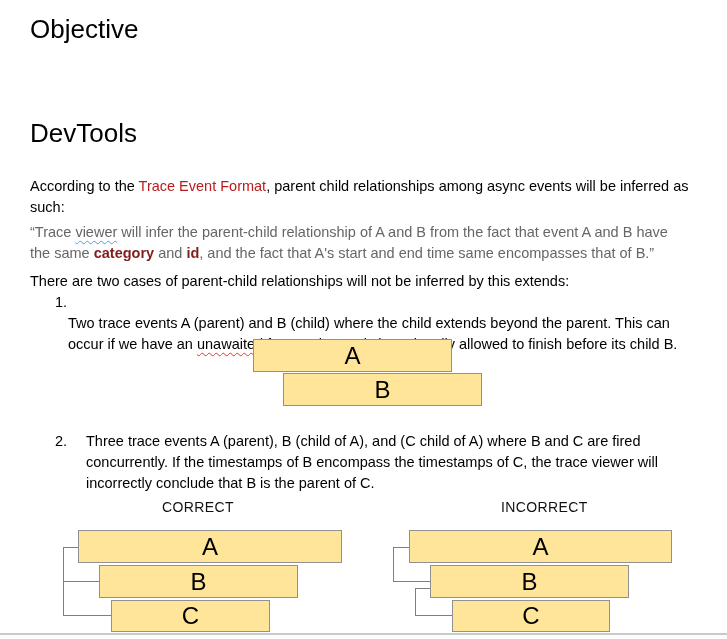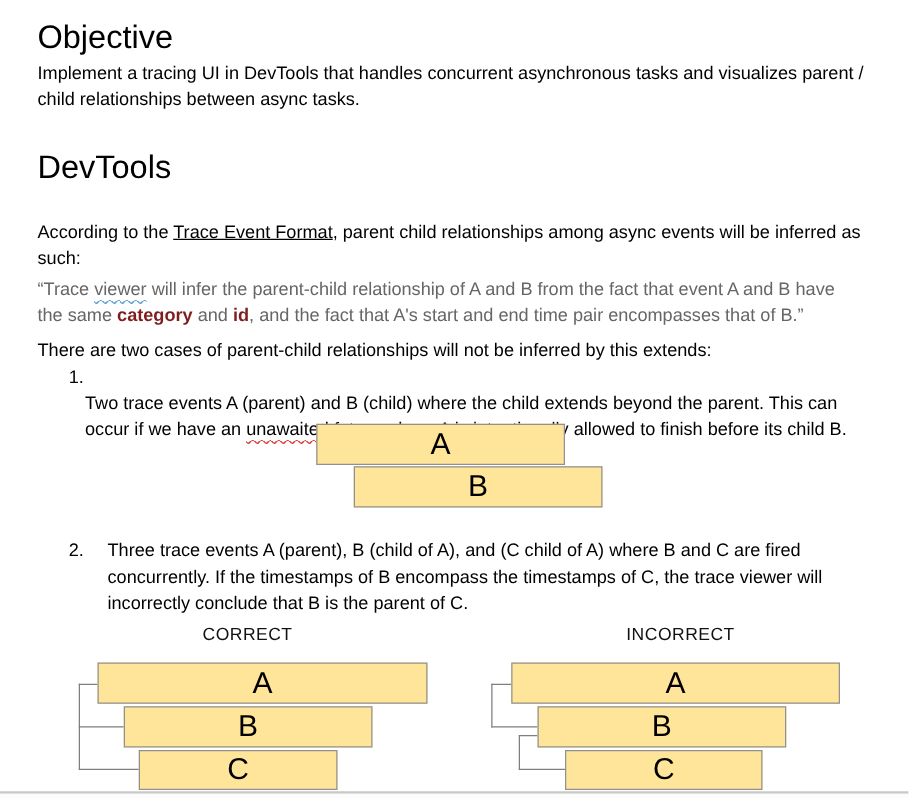--- a/index.html
+++ b/index.html
@@ -23,22 +23,21 @@
   }
   .body-text {
     font-size: 14.5px;
     line-height: 21px;
     white-space: pre-line;
     color: #000;
   }
   .quote-text { color: #666666; }
   .quote-text b { font-weight: 700; color: #7f1d1d; }
   .link {
-    color: #000000;
-    text-decoration: underline;
+    color: #b91c1c;
     cursor: pointer;
   }
   .misspelled-red {
     text-decoration: underline wavy #e03b2f;
     text-decoration-thickness: 1px;
     text-underline-offset: 3px;
   }
   .misspelled-blue {
     text-decoration: underline wavy #5b9bd5;
     text-decoration-thickness: 1px;
@@ -67,33 +66,31 @@
   .bottom-divider { position: absolute; left: 0; width: 727px; top: 633px; height: 2px; background: #c9c9c9; }
   .bottom-strip { position: absolute; left: 0; width: 727px; top: 635px; height: 4px; background: #fcfcfc; }
 </style>
 </head>
 <body>
 
 <div class="page">
 
   <div class="abs h1" style="left:30px; top:14px;">Objective</div>
 
-  <div class="abs body-text" style="left:30px; top:49px; width:690px;">Implement a tracing UI in DevTools that handles concurrent asynchronous tasks and visualizes parent /
-child relationships between async tasks.</div>
 
   <div class="abs h1" style="left:30px; top:118px;">DevTools</div>
 
   <div class="abs body-text" style="left:30px; top:155px; width:690px;">
     <span>According to the </span><span class="link">Trace Event Format</span><span>, parent child relationships among async events will be inferred as
 such:</span>
   </div>
 
   <div class="abs body-text quote-text" style="left:30px; top:201px; width:690px;">
     <span>“Trace </span><span class="misspelled-blue">viewer</span><span> will infer the parent-child relationship of A and B from the fact that event A and B have
-the same </span><b>category</b><span> and </span><b>id</b><span>, and the fact that A's start and end time pair encompasses that of B.”</span>
+the same </span><b>category</b><span> and </span><b>id</b><span>, and the fact that A's start and end time same encompasses that of B.”</span>
   </div>
 
   <div class="abs body-text" style="left:30px; top:271px; width:690px;">There are two cases of parent-child relationships will not be inferred by this extends:</div>
 
   <div class="abs body-text" style="left:55px; top:292px;">1.</div>
   <div class="abs body-text" style="left:68px; top:292px; width:644px;">
     <span>Two trace events A (parent) and B (child) where the child extends beyond the parent. This can
 occur if we have an </span><span class="misspelled-red">unawaited</span><span> future where A is intentionally allowed to finish before its child B.</span>
   </div>
 

